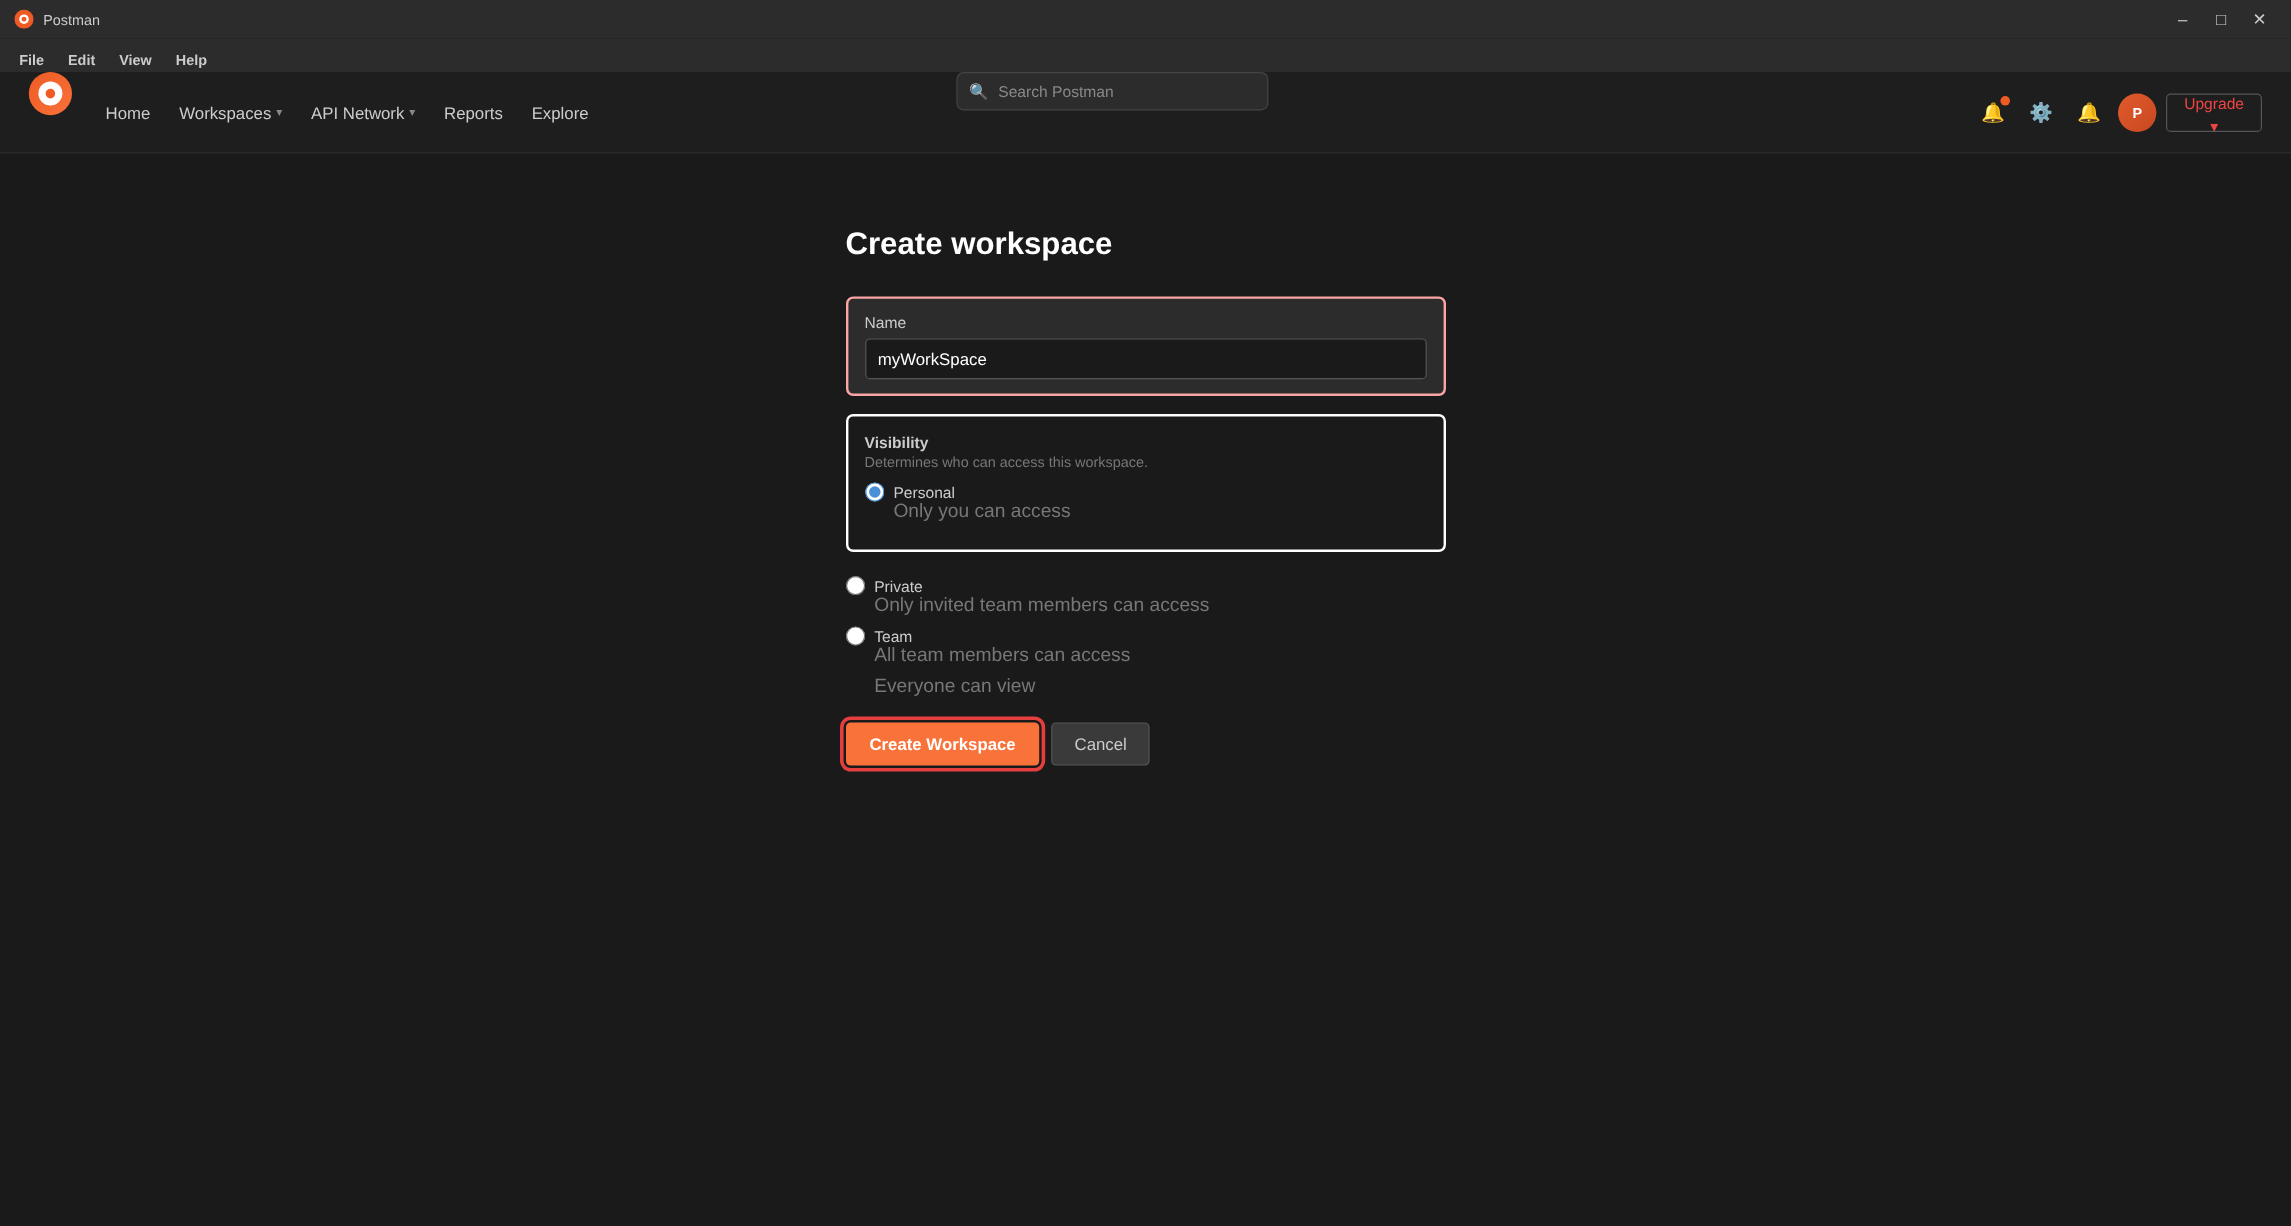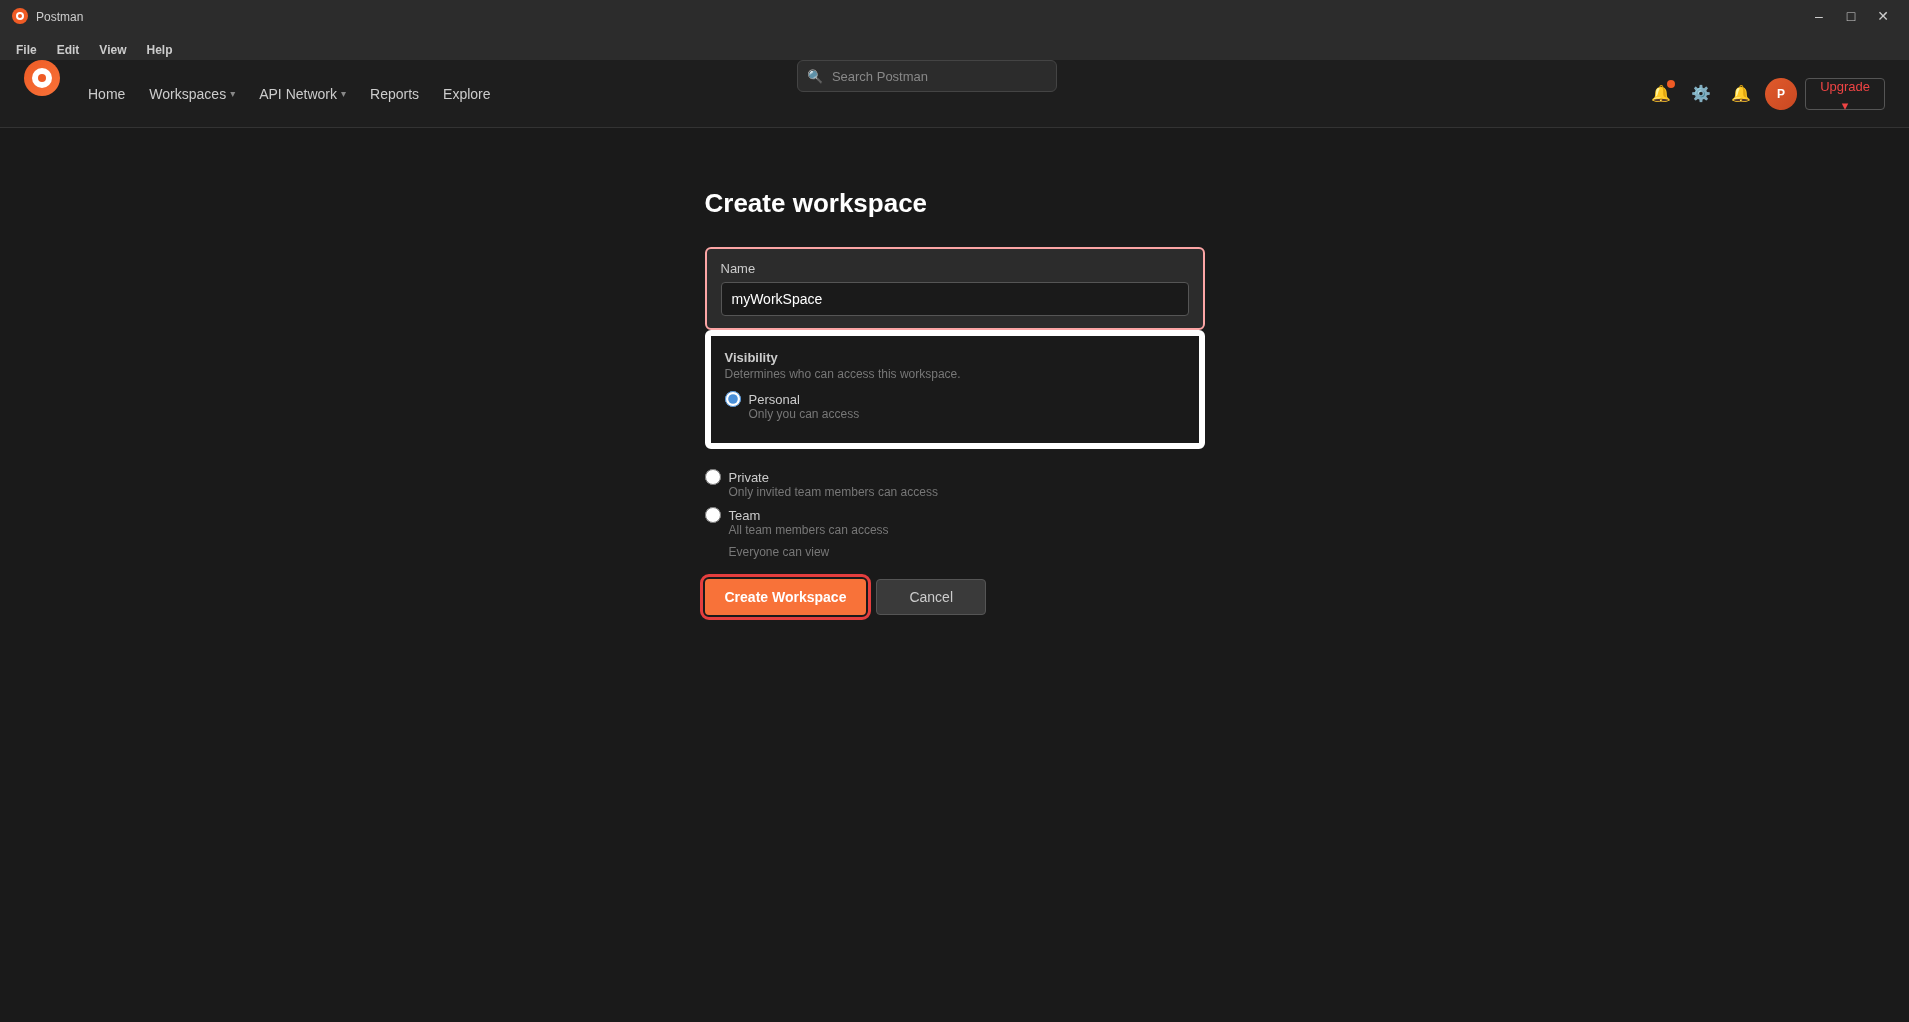--- a/index.html
+++ b/index.html
@@ -265,24 +265,25 @@
       border-radius: 4px;
       padding: 8px 10px;
       color: #cccccc;
       font-size: 13px;
       resize: none;
       outline: none;
     }
 
     
     .visibility-bordered {
-      border: 6px solid #ffffff;
+      border: 2px solid #ffffff;
       border-radius: 6px;
       padding: 14px 14px;
       margin-bottom: 20px;
+      margin-top: 15px;
     }
     .visibility-title {
       font-size: 13px;
       font-weight: 600;
       color: #cccccc;
       margin-bottom: 2px;
     }
     .visibility-hint {
       font-size: 12px;
       color: #777;
@@ -303,21 +304,21 @@
       height: 16px;
       accent-color: #4a90d9;
       cursor: pointer;
     }
     .radio-label {
       font-size: 13px;
       color: #cccccc;
       font-weight: 500;
     }
     .radio-desc {
-      font-size: 12px;
+      font-size: 16px;
       color: #777;
       margin-left: 24px;
     }
 
     
     .visibility-extra {
       margin-bottom: 20px;
     }
 
     
@@ -335,21 +336,21 @@
       border-radius: 4px;
       color: white;
       font-size: 14px;
       font-weight: 600;
       cursor: pointer;
       outline: 3px solid #e53e3e;
       outline-offset: 2px;
     }
     .btn-cancel {
       height: 36px;
-      padding: 0 32px;
+      padding: 0 18px;
       background: #3a3a3a;
       border: 1px solid #555;
       border-radius: 4px;
       color: #cccccc;
       font-size: 14px;
       cursor: pointer;
     }
   </style>
 </head>
 <body>

